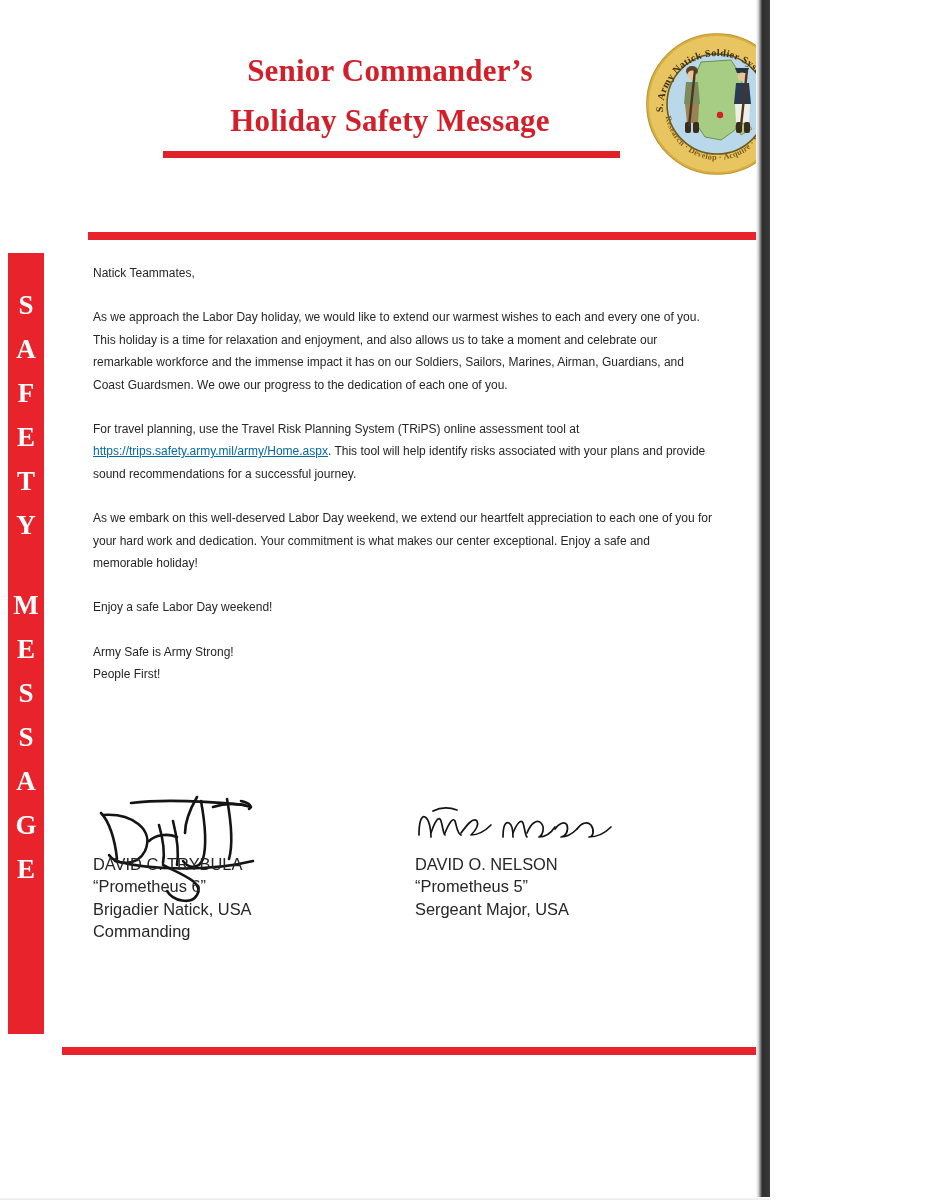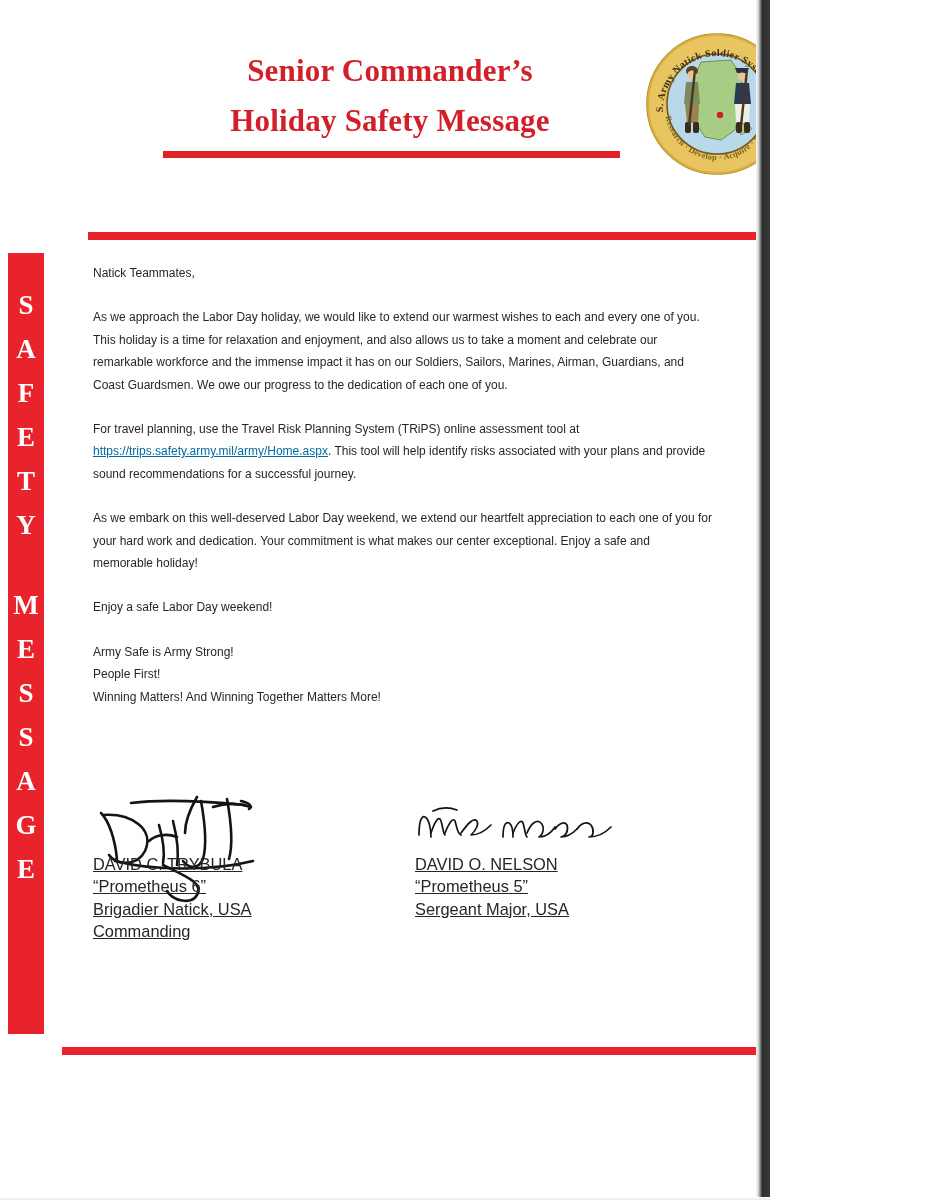--- a/index.html
+++ b/index.html
@@ -190,21 +190,21 @@
     position: absolute;
     top: 58px;
     left: 0;
     font-family: "Liberation Sans", sans-serif;
     font-size: 16.4px;
     line-height: 22.4px;
     color: #262626;
     white-space: nowrap;
   }
   .sig-col.right .sig-names { top: 58px; }
-  .sig-names div { display: block; text-decoration: underline; }
+  .sig-names div { display: block; }
 </style>
 </head>
 <body>
 
 <div id="page">
 
   <div class="header-title">
     <span>Senior Commander’s</span>
     <span class="line2">Holiday Safety Message</span>
   </div>
@@ -276,21 +276,20 @@
 
   <div class="body-copy">
     <p>Natick Teammates,</p>
     <p>As we approach the Labor Day holiday, we would like to extend our warmest wishes to each and every one of you. This holiday is a time for relaxation and enjoyment, and also allows us to take a moment and celebrate our remarkable workforce and the immense impact it has on our Soldiers, Sailors, Marines, Airman, Guardians, and Coast Guardsmen. We owe our progress to the dedication of each one of you.</p>
     <p><span>For travel planning, use the Travel Risk Planning System (TRiPS) online assessment tool at </span><a class="link" href="#">https://trips.safety.army.mil/army/Home.aspx</a><span>. This tool will help identify risks associated with your plans and provide sound recommendations for a successful journey.</span></p>
     <p>As we embark on this well-deserved Labor Day weekend, we extend our heartfelt appreciation to each one of you for your hard work and dedication. Your commitment is what makes our center exceptional. Enjoy a safe and memorable holiday!</p>
     <p>Enjoy a safe Labor Day weekend!</p>
     <p class="slogans">
       <span>Army Safe is Army Strong!</span><br>
       <span>People First!</span><br>
-      <span>Winning Matters!  And Winning Together Matters More!</span>
     </p>
   </div>
 
   <div class="sig-block">
 
     <div class="sig-col left">
       <div class="sig-scrawl">
         <svg width="260" height="80" viewBox="0 0 260 80" xmlns="http://www.w3.org/2000/svg">
           <g fill="none" stroke="#141414" stroke-width="2.6" stroke-linecap="round" stroke-linejoin="round">
             <path d="M8 18 C 16 26, 22 44, 24 64"></path>

